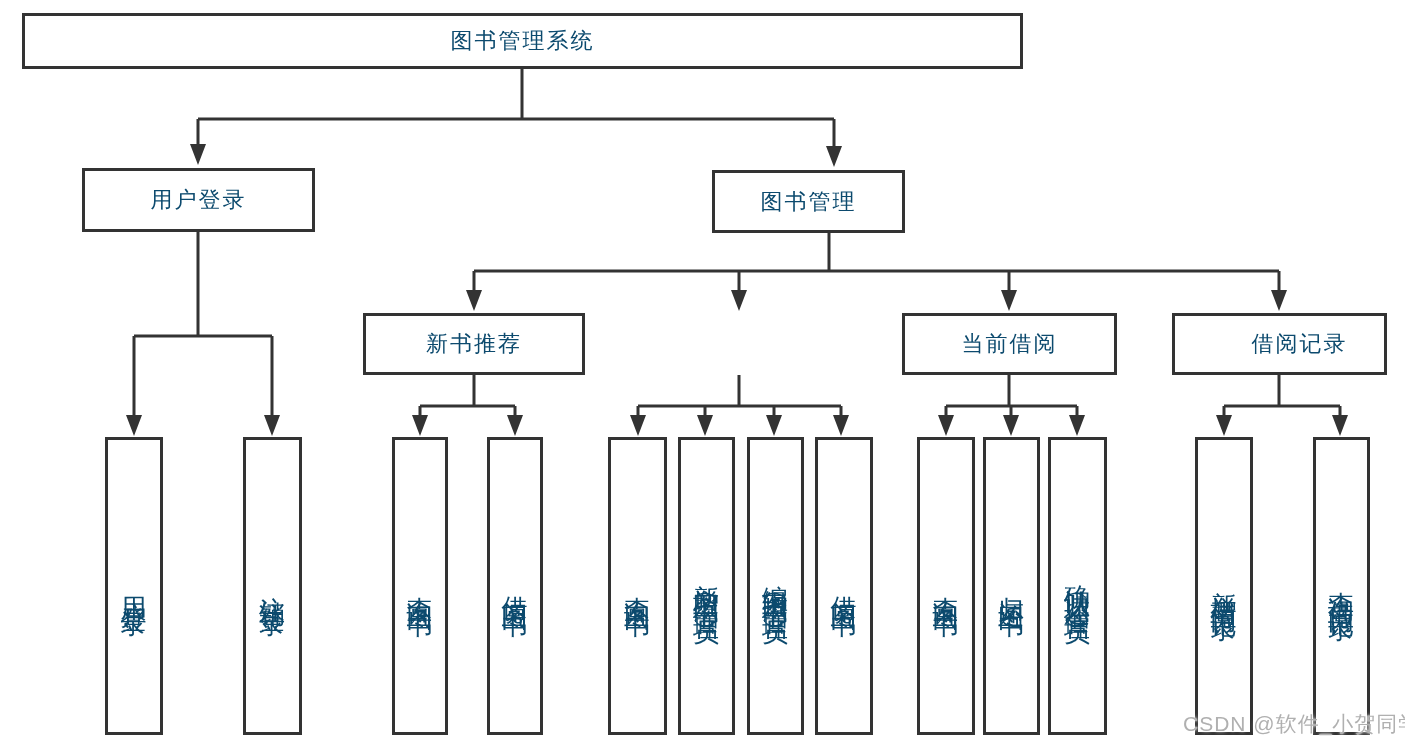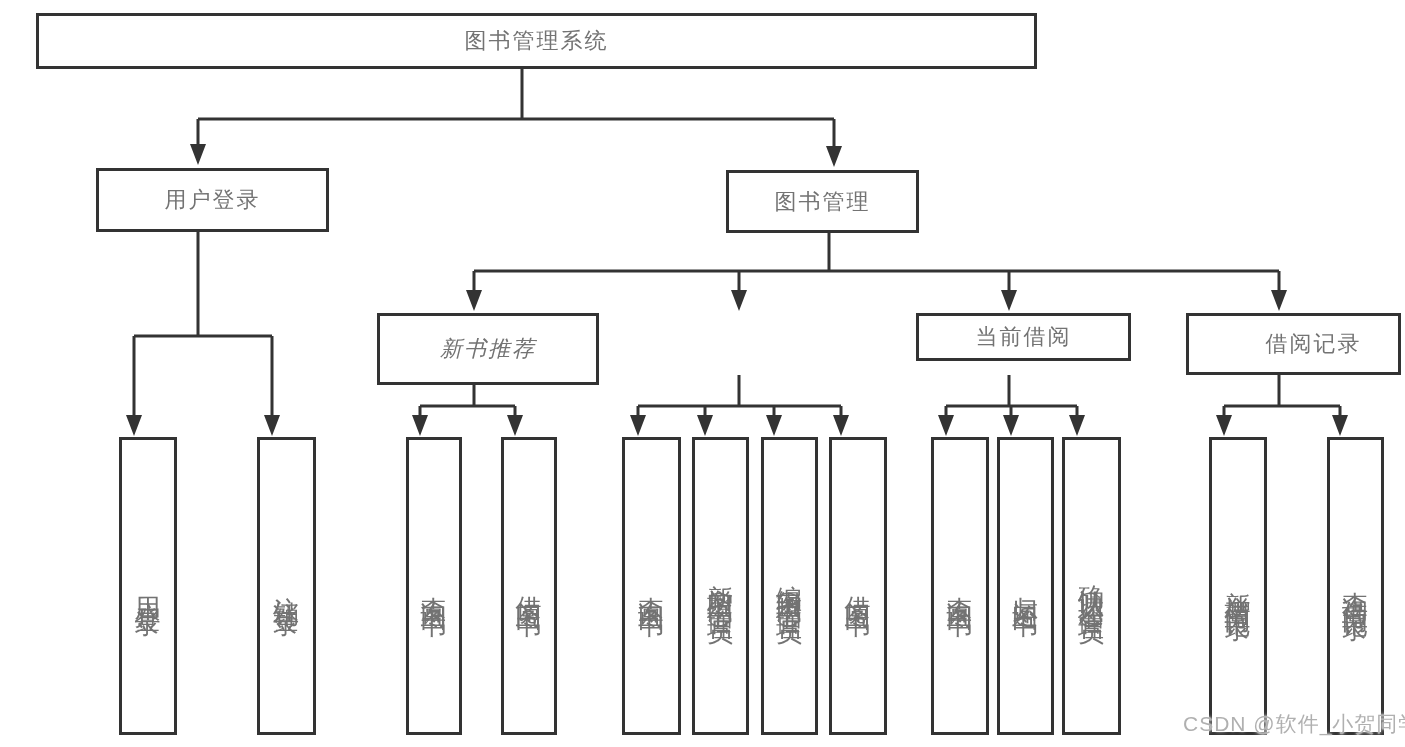--- a/index.html
+++ b/index.html
@@ -18,23 +18,22 @@
     pointer-events: none;
   }
   .node {
     position: absolute;
     box-sizing: border-box;
     border: 3px solid #333333;
     background: #ffffff;
     display: flex;
     align-items: center;
     justify-content: center;
-    color: #737373;
+    color: #0c4a6e;
     text-align: center;
-    margin-left: 14px;
   }
   .node.h {
     font-size: 22px;
     letter-spacing: 2px;
     white-space: nowrap;
   }
   .node.v {
     writing-mode: vertical-rl;
     text-orientation: mixed;
     font-size: 26px;
@@ -95,22 +94,22 @@
          M1069 415 L1085 415 L1077 436 Z
          M1216 415 L1232 415 L1224 436 Z
          M1332 415 L1348 415 L1340 436 Z" fill="#333333" stroke="none"></path>
   </svg>
 
   <div class="node h" style="left:22px; top:13px; width:1001px; height:56px;">图书管理系统</div>
 
   <div class="node h" style="left:82px; top:168px; width:233px; height:64px;">用户登录</div>
   <div class="node h" style="left:712px; top:170px; width:193px; height:63px;">图书管理</div>
 
-  <div class="node h" style="left:363px; top:313px; width:222px; height:72px;font-style:italic;">新书推荐</div>
-  <div class="node h" style="left:902px; top:313px; width:215px; height:48px;">当前借阅</div>
+  <div class="node h" style="left:363px; top:313px; width:222px; height:62px;">新书推荐</div>
+  <div class="node h" style="left:902px; top:313px; width:215px; height:62px;">当前借阅</div>
   <div class="node h" style="left:1172px; top:313px; width:215px; height:62px;padding-left:40px;">借阅记录</div>
 
   <div class="node v" style="left:105px; top:437px; width:58px; height:298px;">用户登录</div>
   <div class="node v" style="left:243px; top:437px; width:59px; height:298px;">注销登录</div>
 
   <div class="node v" style="left:392px; top:437px; width:56px; height:298px;">查询图书</div>
   <div class="node v" style="left:487px; top:437px; width:56px; height:298px;">借阅图书</div>
 
   <div class="node v" style="left:608px; top:437px; width:59px; height:298px;">查询图书</div>
   <div class="node v" style="left:678px; top:437px; width:57px; height:298px;">新增图书（管理员）</div>

